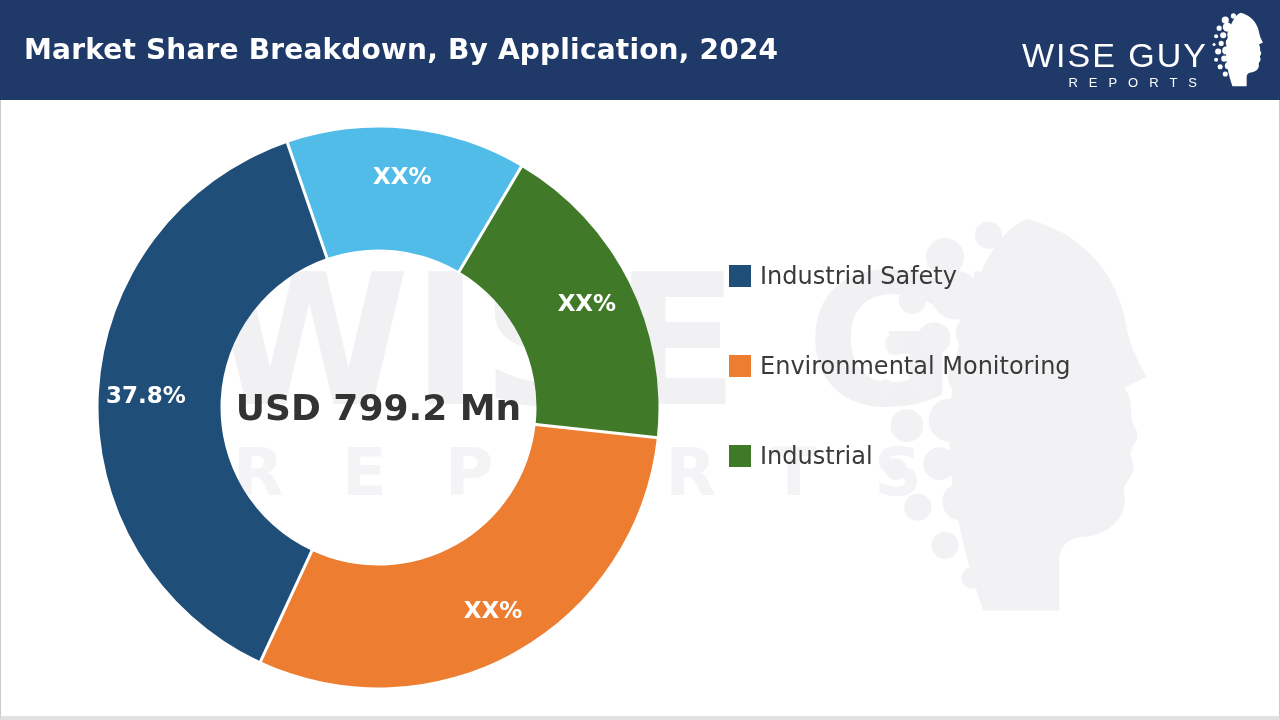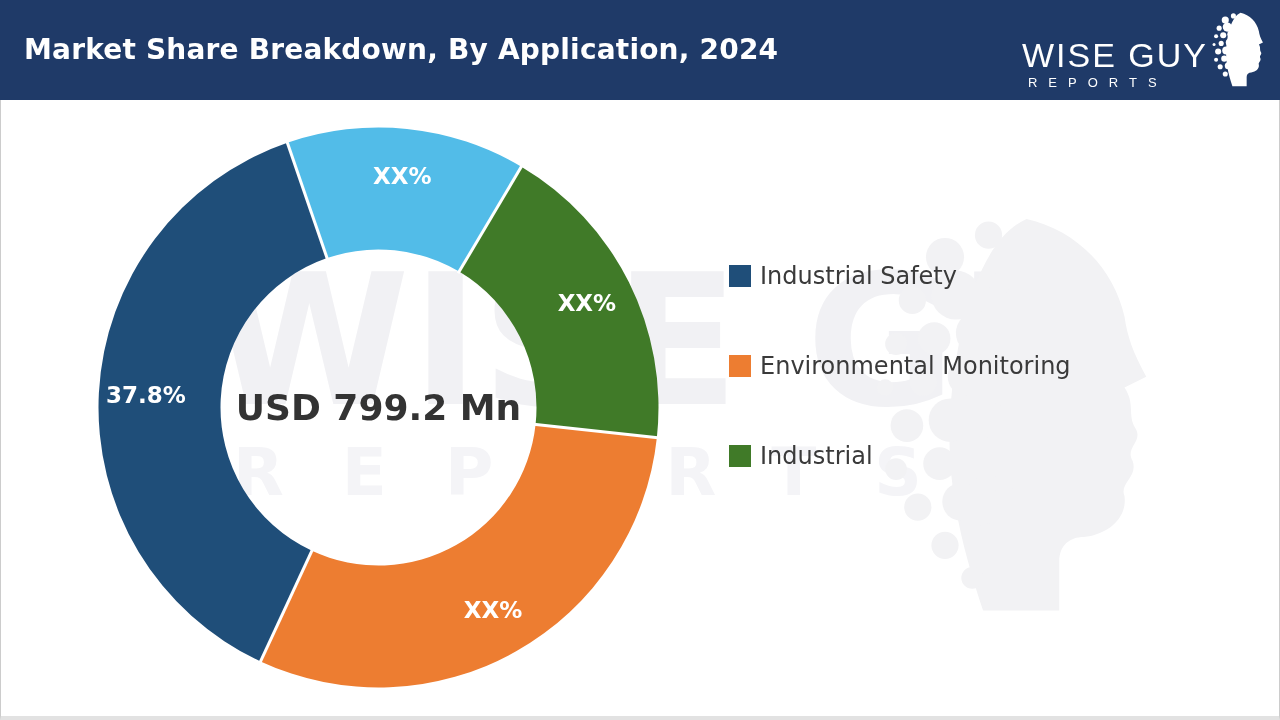--- a/index.html
+++ b/index.html
@@ -3,21 +3,21 @@
 <meta charset="utf-8">
 <style>
   html,body{margin:0;padding:0;background:#ffffff;}
   .page{position:relative;width:1280px;height:720px;overflow:hidden;background:#ffffff;
         font-family:"DejaVu Sans","Liberation Sans",sans-serif;}
   
   .header{position:absolute;left:0;top:0;width:1280px;height:129px;background:#1F3A68;}
   .title{position:absolute;left:24px;top:0;height:100px;line-height:100px;margin:0;
          color:#ffffff;font-size:28px;font-weight:700;letter-spacing:.2px;white-space:nowrap;}
   .logo{position:absolute;right:14px;top:8px;display:flex;align-items:center;}
-  .logo-text{display:flex;flex-direction:column;align-items:flex-start;margin-top:30px;}
+  .logo-text{display:flex;flex-direction:column;align-items:flex-end;margin-top:30px;}
   .logo-main{color:#ffffff;font-family:"Liberation Sans",sans-serif;font-size:34px;
              font-weight:400;letter-spacing:2px;line-height:1;}
   .logo-sub{color:#ffffff;font-family:"Liberation Sans",sans-serif;font-size:13px;
             font-weight:400;letter-spacing:11px;margin-top:4px;margin-left:6px;line-height:1;}
   .logo-face{width:56px;height:78px;margin-left:2px;}
   
   .content{position:absolute;left:0;top:100px;width:1280px;height:620px;background:#ffffff;
            border-left:1px solid #cccccc;border-right:1px solid #cccccc;
            border-bottom:4px solid #e2e2e2;box-sizing:border-box;overflow:hidden;}
   

